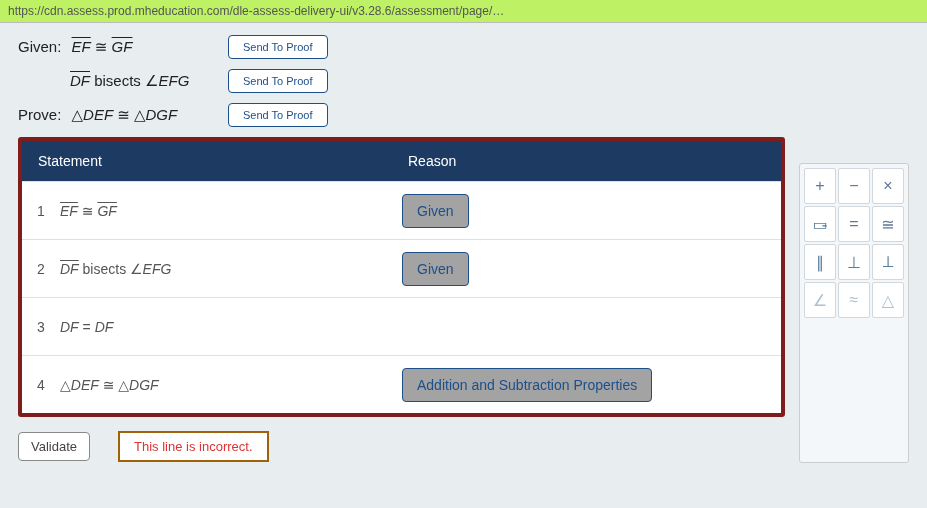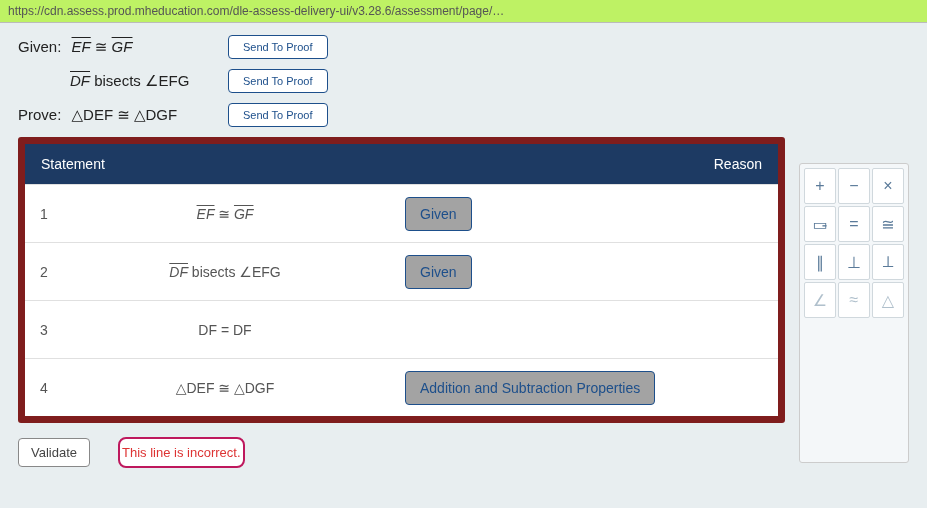--- a/index.html
+++ b/index.html
@@ -31,62 +31,61 @@
     margin-bottom: 10px;
   }
   .given-label {
     font-size: 15px;
     color: #222;
     margin-right: 10px;
     min-width: 200px;
   }
   .given-label .lbl { font-weight: 500; margin-right: 6px; }
   .seg { text-decoration: overline; font-style: italic; }
-  .it { }
+  .it { font-style: italic; }
   .send-btn {
     border: 1px solid #1d4f8b;
     background: #fff;
     color: #1d4f8b;
     font-size: 11px;
     padding: 5px 14px;
     border-radius: 4px;
     cursor: pointer;
   }
   .proof-table {
-    border: 7px solid #7f1d1d;
+    border: 4px solid #7f1d1d;
     border-radius: 3px;
     background: #fff;
     overflow: hidden;
   }
   .pt-header {
     background: #1d3a63;
     color: #fff;
     display: flex;
     font-size: 14px;
   }
   .pt-header .col-stmt { flex: 0 0 370px; padding: 12px 16px; }
-  .pt-header .col-reason { flex: 1; padding: 12px 16px; text-align: right; }
+  .pt-header .col-reason { flex: 1; padding: 12px 16px; }
   .pt-row {
     display: flex;
     align-items: center;
     border-top: 1px solid #e0e0e0;
     min-height: 58px;
   }
   .pt-row .num {
     flex: 0 0 38px;
     text-align: center;
     color: #555;
     font-size: 14px;
   }
   .pt-row .stmt {
     flex: 0 0 332px;
     color: #555;
     font-size: 14px;
     padding-right: 8px;
-    text-align: center;
   }
   .pt-row .reason {
     flex: 1;
     padding: 8px 10px;
   }
   .reason-btn {
     border: 1px solid #1d4f8b;
     background: #a3a3a3;
     color: #1d4f8b;
     font-size: 14px;
@@ -103,26 +102,26 @@
   }
   .validate-btn {
     border: 1px solid #888;
     background: #fff;
     color: #444;
     font-size: 13px;
     padding: 6px 12px;
     border-radius: 4px;
   }
   .error-bubble {
-    border: 2px solid #be185d;
+    border: 2px solid #a16207;
     color: #d33;
     background: #fff;
     font-size: 13px;
-    padding: 6px 2px;
-    border-radius: 8px;
+    padding: 6px 14px;
+    border-radius: 0;
     position: relative;
   }
   .palette {
     flex: 0 0 110px;
     background: #f4f7f9;
     border: 1px solid #ccc;
     border-radius: 3px;
     margin-top: 128px;
     height: 300px;
     padding: 4px;

